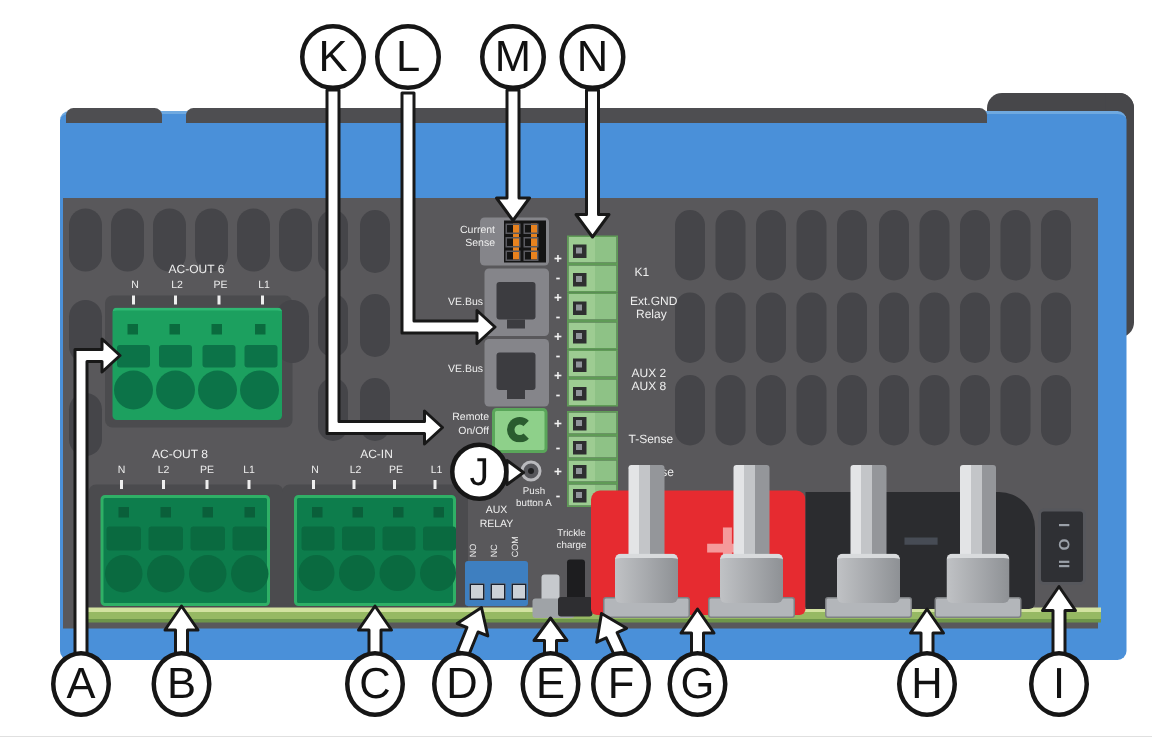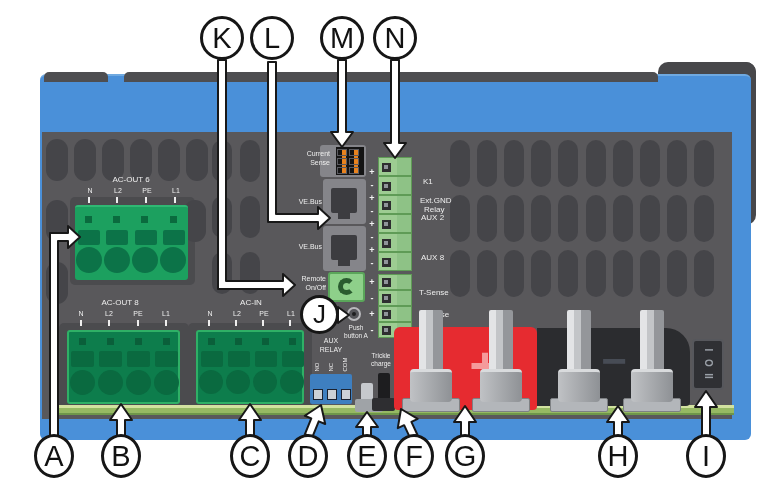--- a/index.html
+++ b/index.html
@@ -281,21 +281,21 @@
   <span class="sg" style="top:246px">+</span>
   <span class="sg" style="top:259px">-</span>
   <span class="sg" style="top:278px">+</span>
   <span class="sg" style="top:294px">-</span>
   <span class="sg" style="top:310px">+</span>
   <span class="sg" style="top:326px">-</span>
 
   <span class="t" style="left:423px;top:177px;font-size:8px">K1</span>
   <span class="t" style="left:420px;top:196px;font-size:8px">Ext.GND</span>
   <span class="t" style="left:424px;top:205px;font-size:8px">Relay</span>
-  <span class="t" style="left:421px;top:213px;font-size:8px">AUX 2</span>
+  <span class="t" style="left:421px;top:244px;font-size:8px">AUX 2</span>
   <span class="t" style="left:421px;top:253px;font-size:8px">AUX 8</span>
   <span class="t" style="left:419px;top:288px;font-size:8px">T-Sense</span>
   <span class="t" style="left:419px;top:310px;font-size:8px">V-Sense</span>
 
   <span class="t tc" style="left:361px;top:351px;width:40px;font-size:6.5px">Trickle</span>
   <span class="t tc" style="left:361px;top:359px;width:40px;font-size:6.5px">charge</span>
   <div class="a" style="left:361px;top:383px;width:12px;height:18px;background:#c6c9cd;border-radius:2px"></div>
   <div class="a" style="left:355px;top:399px;width:28px;height:13px;background:#9fa3a7;border-radius:2px"></div>
   <div class="a" style="left:378px;top:373px;width:12px;height:28px;background:#1d1d1f;border-radius:2px"></div>
   <div class="a" style="left:372px;top:398px;width:23px;height:13px;background:#2e2e31;border-radius:2px"></div>

